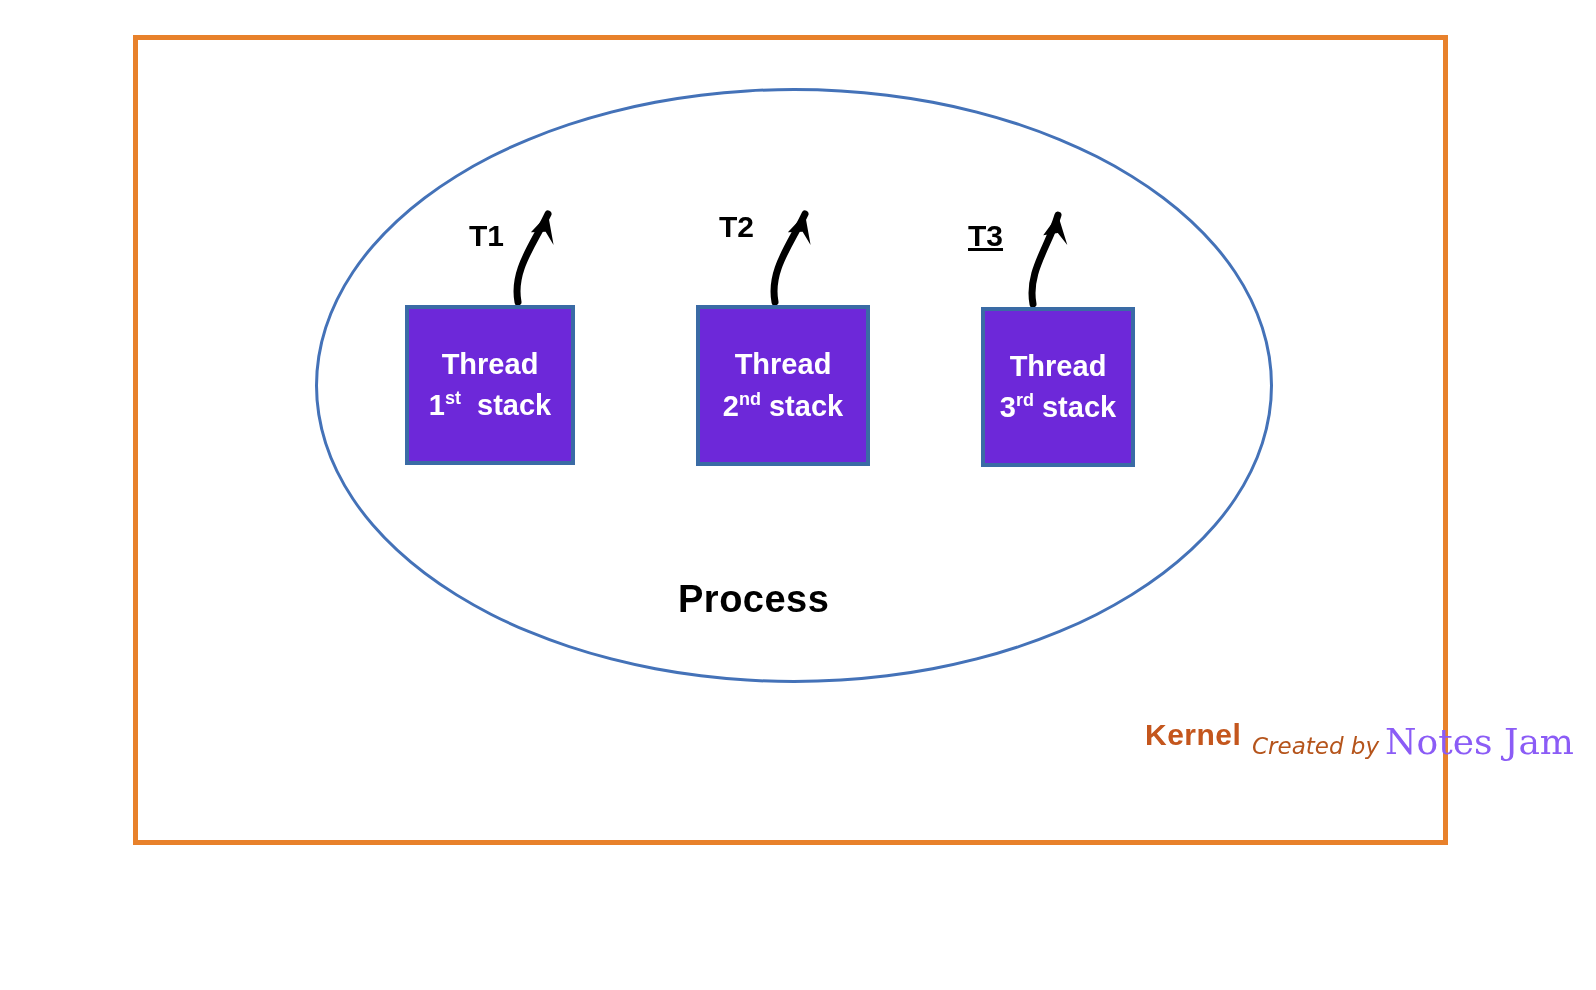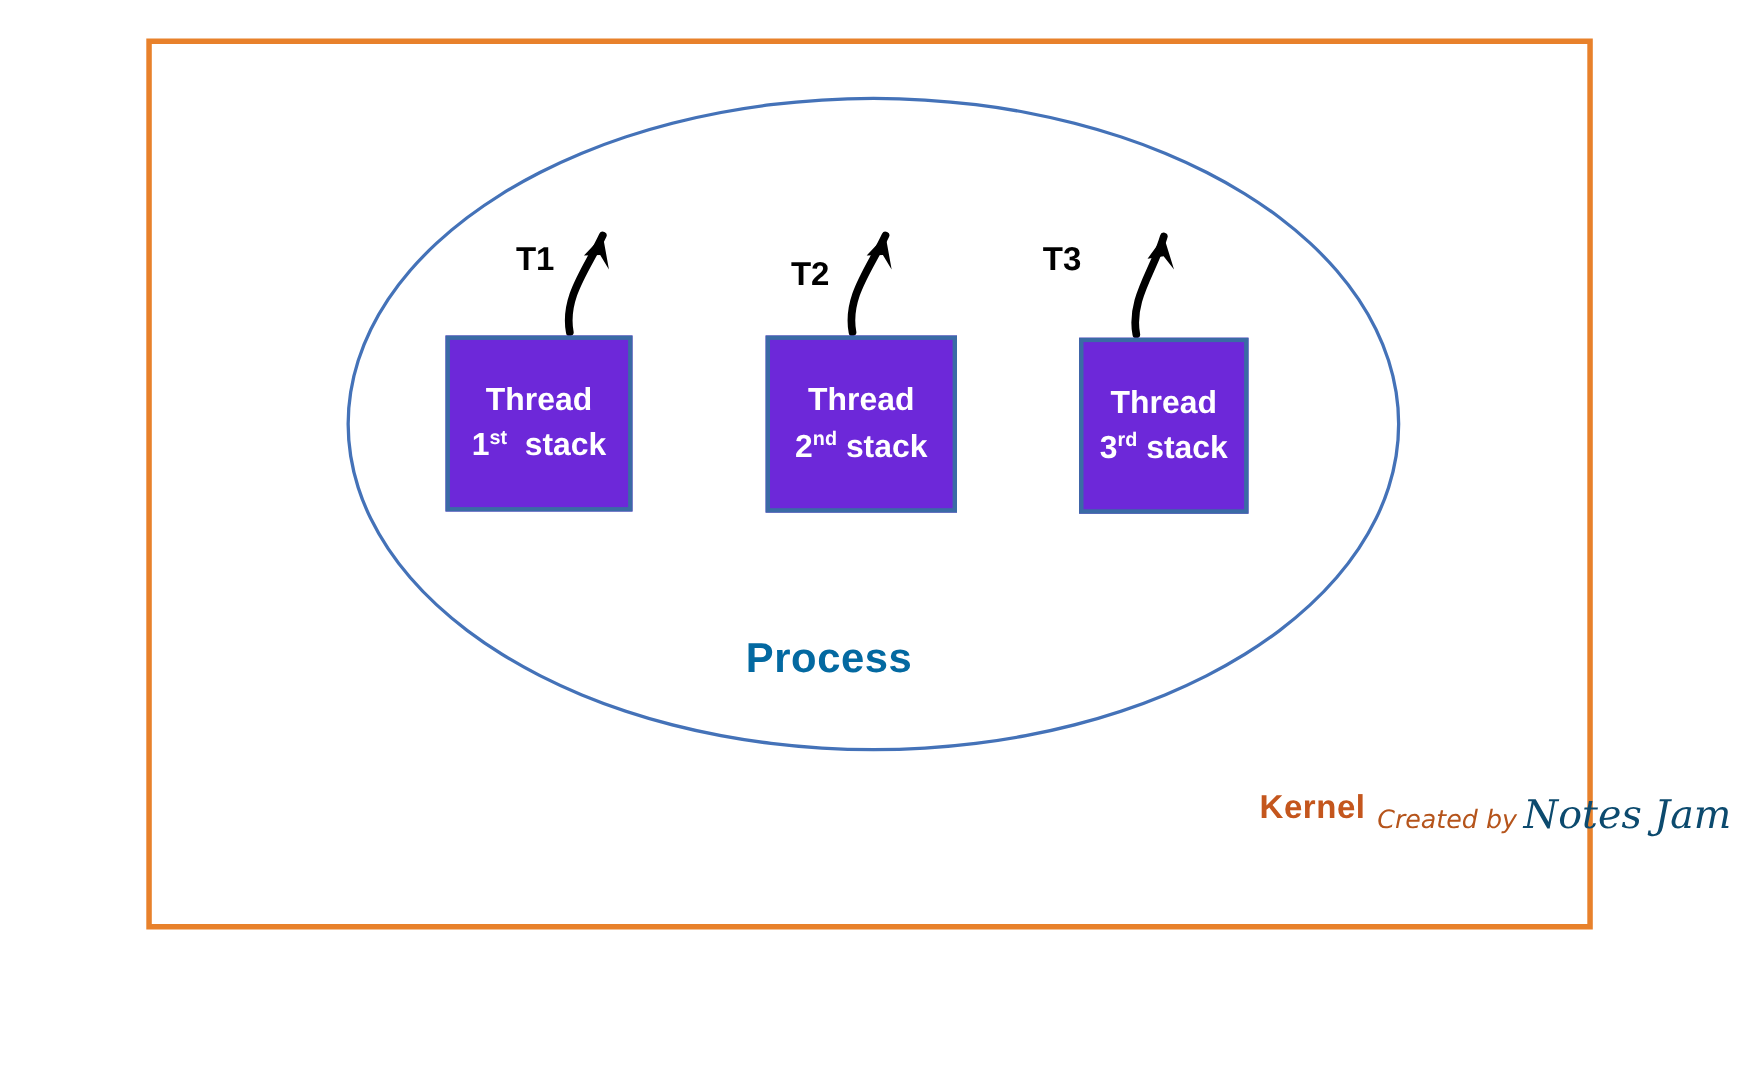--- a/index.html
+++ b/index.html
@@ -68,30 +68,30 @@
   #box3 { left: 981px; top: 307px; width: 154px; height: 160px; }
 
   .t-label {
     position: absolute;
     font-size: 30px;
     font-weight: bold;
     color: #000000;
     letter-spacing: 0px;
   }
   #t1 { left: 469px; top: 219px; }
-  #t2 { left: 719px; top: 233px; }
-  #t3 { left: 948px; top: 219px; }
+  #t2 { left: 719px; top: 210px; }
+  #t3 { left: 968px; top: 219px; text-decoration: underline; }
 
   .process-label {
     position: absolute;
     left: 678px;
     top: 578px;
     font-size: 38px;
     font-weight: bold;
-    color: #0369a1;
+    color: #000000;
     letter-spacing: 0.5px;
   }
   .kernel-label {
     position: absolute;
     left: 1145px;
     top: 718px;
     font-size: 30px;
     font-weight: bold;
     color: #c4561d;
     letter-spacing: 0.5px;
@@ -103,23 +103,22 @@
     white-space: nowrap;
     font-family: "DejaVu Serif", serif;
   }
   .watermark .created {
     color: #b5541b;
     font-size: 23px;
     font-style: italic;
     font-family: "DejaVu Sans", sans-serif;
   }
   .watermark .brand {
-    color: #0c4a6e;
+    color: #8b5cf6;
     font-size: 36px;
-    font-style: italic;
     font-family: "DejaVu Serif", serif;
     margin-left: 6px;
   }
   svg.arrows {
     position: absolute;
     left: 0; top: 0;
     width: 1596px;
     height: 990px;
     pointer-events: none;
   }

